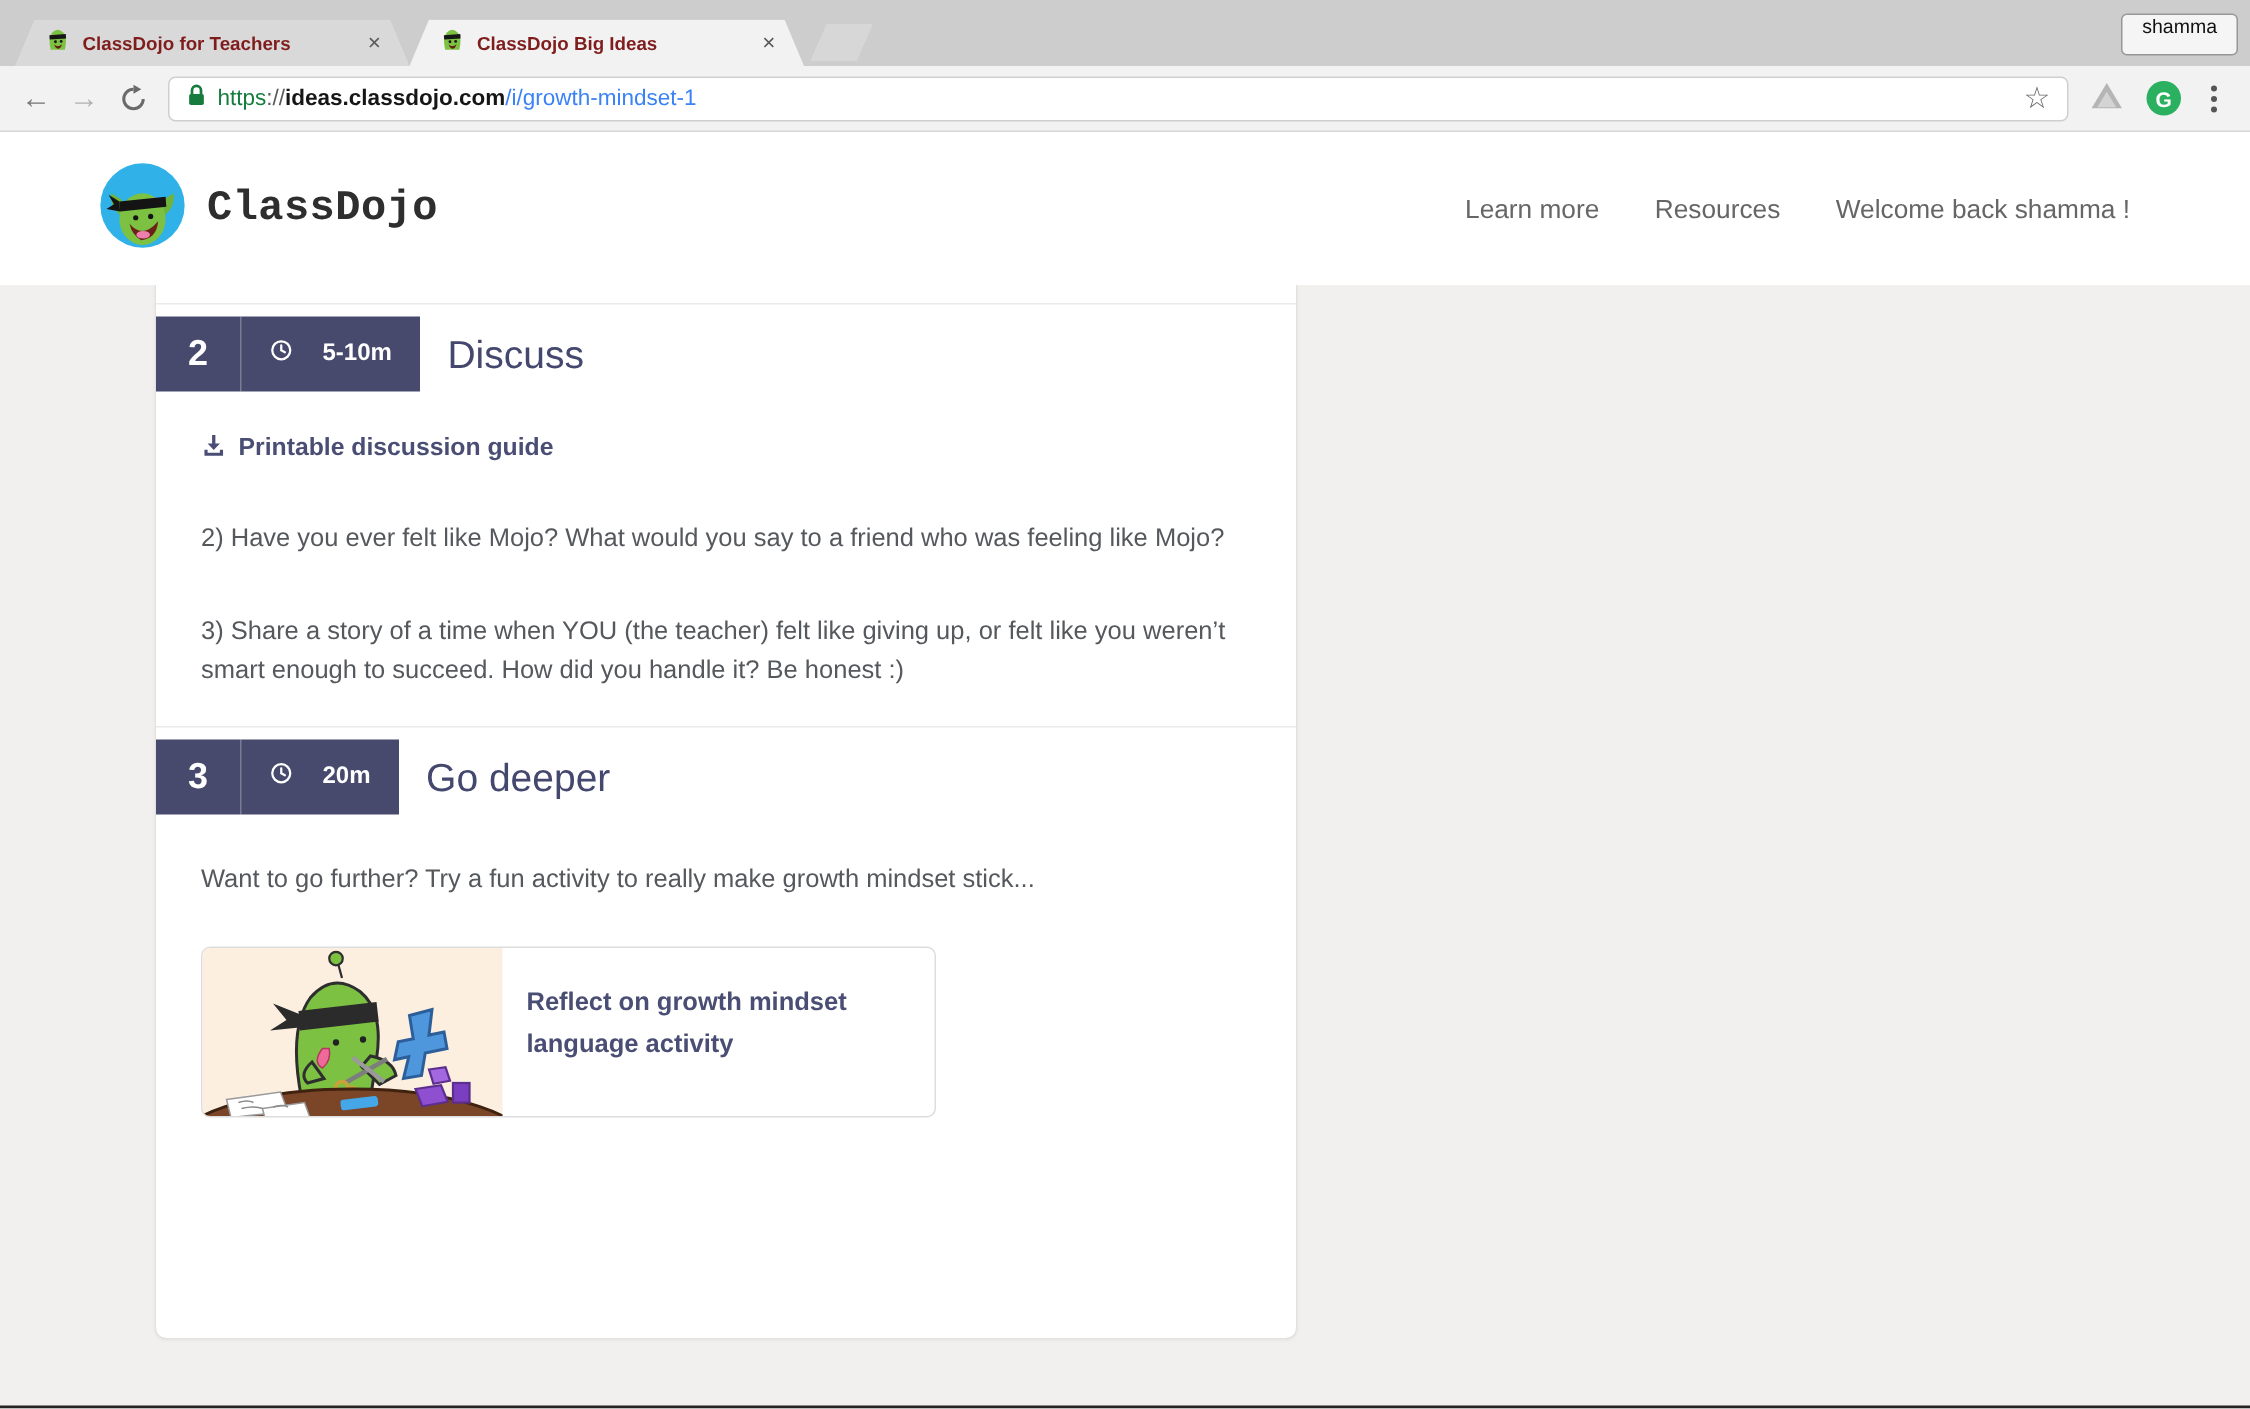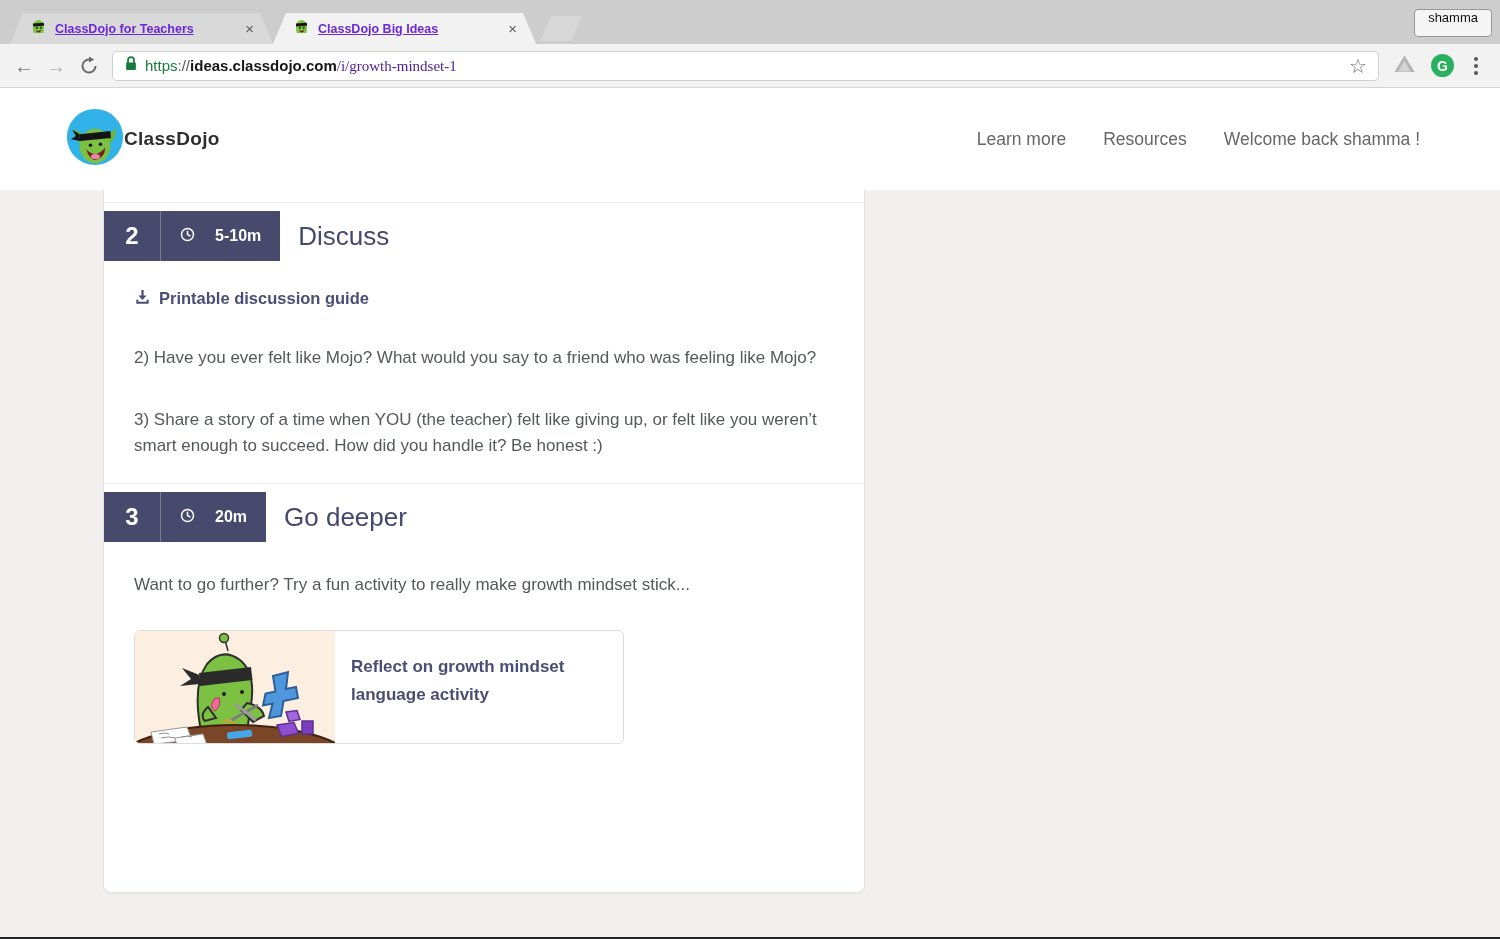--- a/index.html
+++ b/index.html
@@ -20,22 +20,22 @@
   .tab {
     height:31px; width:263px;
     display:flex; align-items:center; gap:8px;
     padding:0 16px 0 20px;
     clip-path:polygon(13px 0, calc(100% - 13px) 0, 100% 100%, 0 100%);
     cursor:default;
   }
   .tab.inactive { background:#d9d9d9; }
   .tab.active   { background:#f2f2f2; }
   .tab-title {
-    flex:1; font-size:12.5px; font-weight:bold; color:#6d28d9;
-    white-space:nowrap; overflow:hidden;text-decoration:underline;
+    flex:1; font-size:12.5px; font-weight:bold; color:#7f1d1d;
+    white-space:nowrap; overflow:hidden;
   }
   .tab-close { color:#5c5c5c; font-size:15px; line-height:1; padding:2px 3px; }
   .newtab-btn {
     width:42px; height:25px; margin:0 0 3px 4px;
     background:#d7d7d7;
     clip-path:polygon(11px 0, 100% 0, calc(100% - 11px) 100%, 0 100%);
   }
   .profile-btn {
     position:absolute; top:9px; right:8px; height:28px;
     padding:0 13px; display:flex; align-items:flex-start;
@@ -54,38 +54,38 @@
   .reload-btn { width:34px; display:flex; justify-content:center; }
   .omnibox {
     flex:1; height:30px; margin:0 8px 0 6px;
     background:#fff; border:1px solid #cfcfcf; border-radius:5px;
     display:flex; align-items:center; padding:0 11px; gap:7px;
   }
   .url { font-size:15px; white-space:nowrap; }
   .url-scheme { color:#167c3d; }
   .url-sep    { color:#5a5a5a; }
   .url-host   { color:#161616; font-weight:bold; }
-  .url-path   { color:#4c1d95;font-family:Liberation Serif, serif; }
+  .url-path   { color:#3b82f6; }
   .omni-star { margin-left:auto; color:#6d6d6d; font-size:20px; line-height:1; }
   .ext-area { display:flex; align-items:center; gap:15px; padding:0 9px 0 6px; }
   .grammarly-badge {
     width:23px; height:23px; border-radius:50%; background:#2bb05f;
     color:#fff; font-weight:bold; font-size:14px;
     display:flex; align-items:center; justify-content:center;
   }
   .menu-dots { display:flex; flex-direction:column; gap:3px; padding:2px 5px; }
   .menu-dots i { width:4px; height:4px; border-radius:50%; background:#565656; }
 
   
   .site-header {
     height:102px; background:#fff;
     display:flex; align-items:center;
     padding:0 80px 0 66px;
   }
-  .brand-name { font-size:19px; font-weight:bold; color:#2e2e2e; margin-left:0; letter-spacing:.3px; }
+  .brand-name { font-size:28px; font-weight:bold; color:#2e2e2e; margin-left:14px; letter-spacing:.3px;font-family:Liberation Mono, monospace; }
   .site-nav { margin-left:auto; display:flex; gap:37px; }
   .site-nav a { font-size:17.5px; color:#666; text-decoration:none; cursor:pointer; }
 
   
   .page { height:749px; padding-left:103px; }
   .card {
     width:762px; height:703px; background:#fff;
     border:1px solid #e3e2e0; border-top:none;
     border-radius:0 0 8px 8px;
     box-shadow:0 1px 2px rgba(0,0,0,.04);

